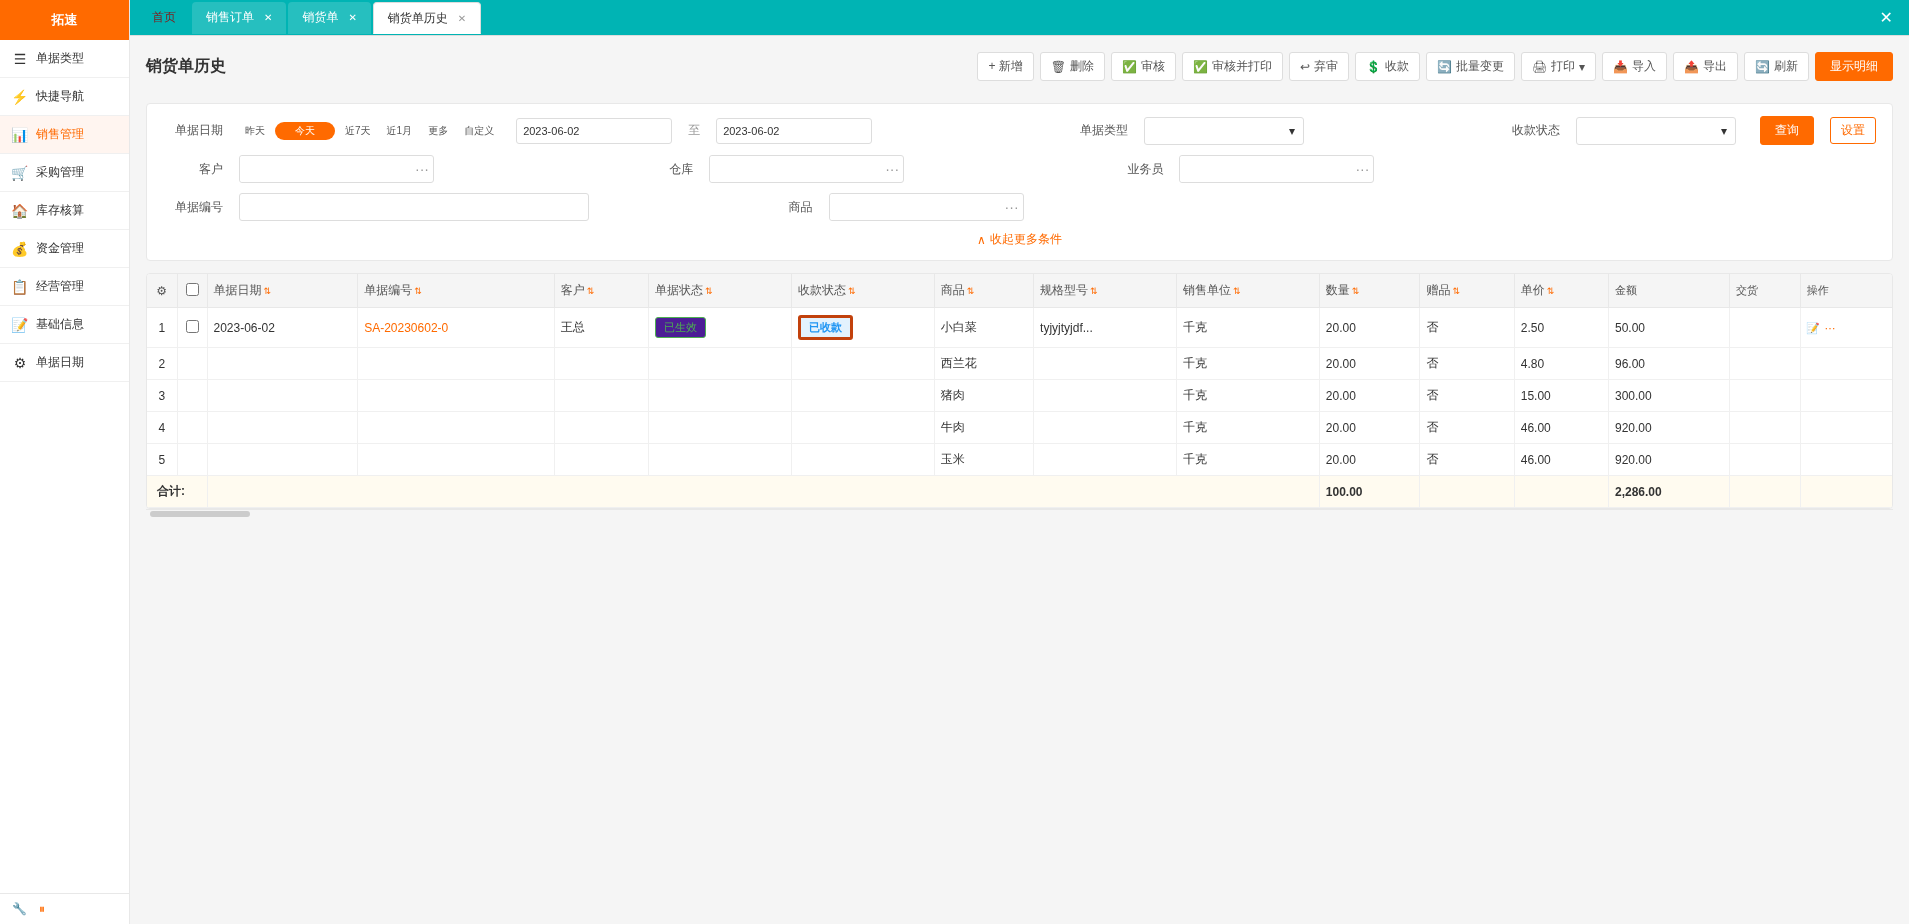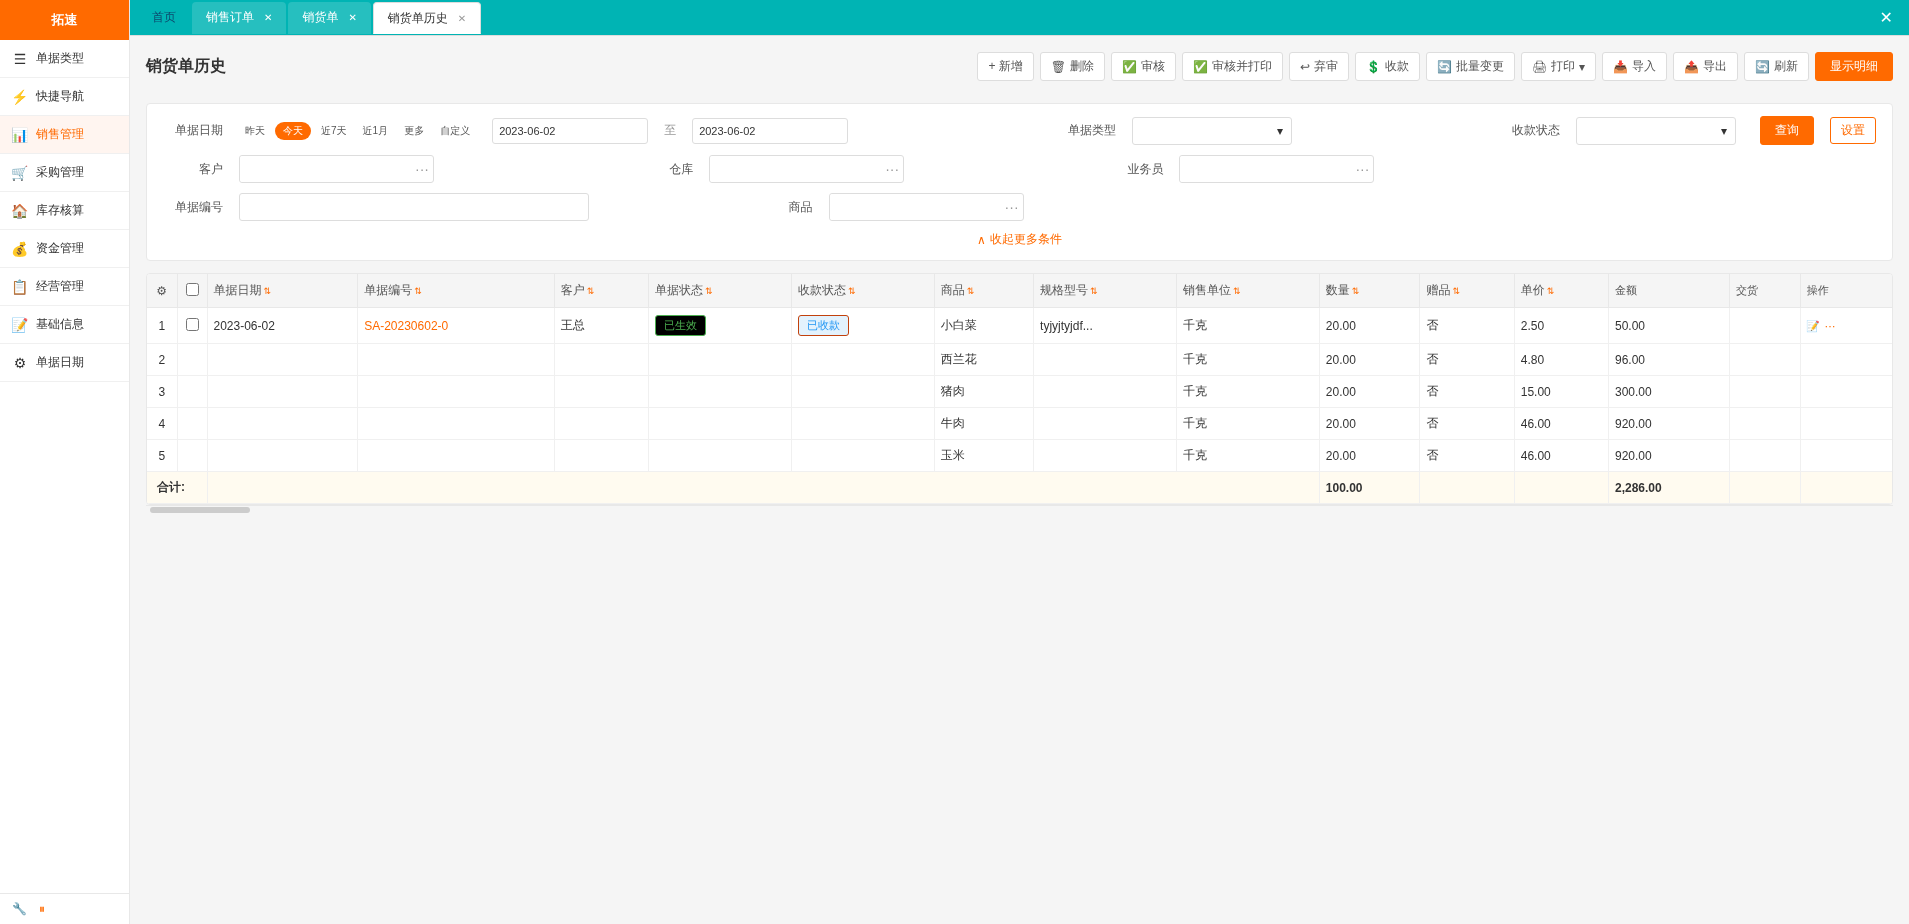--- a/index.html
+++ b/index.html
@@ -36,40 +36,40 @@
 
     
     .filter-area { background: #fff; border: 1px solid #e8e8e8; border-radius: 4px; padding: 12px 16px; margin-bottom: 12px; }
     .filter-row { display: flex; align-items: center; gap: 16px; margin-bottom: 10px; }
     .filter-row:last-child { margin-bottom: 0; }
     .filter-label { color: #555; min-width: 60px; text-align: right; white-space: nowrap; }
     .filter-input { border: 1px solid #ddd; border-radius: 3px; padding: 4px 8px; height: 28px; color: #333; flex: 1; max-width: 200px; }
     .filter-select { border: 1px solid #ddd; border-radius: 3px; padding: 4px 8px; height: 28px; color: #333; min-width: 120px; display: flex; align-items: center; justify-content: space-between; cursor: pointer; }
     .date-range { display: flex; align-items: center; gap: 4px; }
     .date-btn { padding: 2px 6px; border-radius: 3px; cursor: pointer; color: #555; font-size: 10px; }
-    .date-btn.active { background: #ff6a00; color: #fff; border-radius: 10px; padding: 2px 8px; }
+    .date-btn.active { background: #ff6a00; color: #fff; border-radius: 10px; padding: 2px 20px; }
     .date-input { border: 1px solid #ddd; border-radius: 3px; padding: 3px 6px; height: 26px; font-size: 11px; color: #333; }
     .collapse-btn { display: flex; align-items: center; justify-content: center; gap: 4px; color: #ff6a00; cursor: pointer; font-size: 12px; margin-top: 4px; }
     .dots-btn { color: #999; cursor: pointer; font-size: 14px; padding: 0 4px; }
 
     
     .table-container { background: #fff; border: 1px solid #e8e8e8; border-radius: 4px; overflow: hidden; }
     table { width: 100%; border-collapse: collapse; }
     thead tr { background: #f5f5f5; }
     th { padding: 8px 6px; text-align: left; color: #555; font-weight: normal; border-bottom: 1px solid #e8e8e8; border-right: 1px solid #e8e8e8; white-space: nowrap; font-size: 11px; }
     th:last-child { border-right: none; }
     td { padding: 7px 6px; color: #333; border-bottom: 1px solid #f0f0f0; border-right: 1px solid #f0f0f0; font-size: 12px; }
     td:last-child { border-right: none; }
     .col-sort { display: flex; align-items: center; gap: 2px; }
     .sort-icon { color: #ff6a00; font-size: 9px; }
 
     
     .badge { display: inline-block; padding: 2px 8px; border-radius: 3px; font-size: 11px; }
-    .badge-green { background: #000000; color: #4caf50; border: 1px solid #4caf50; }
-    .badge-blue { background: #e3f2fd; color: #2196f3; border: 1px solid #c2410c; }
+    .badge-green { background: #4c1d95; color: #4caf50; border: 1px solid #4caf50; }
+    .badge-blue { background: #e3f2fd; color: #2196f3; border: 3px solid #c2410c; font-weight: bold; }
 
     
     .summary-row { background: #fffbf0; }
     .summary-row td { font-weight: bold; color: #333; border-top: 1px solid #e8e8e8; }
 
     
     .pagination { display: flex; align-items: center; justify-content: flex-end; padding: 10px 16px; gap: 8px; background: #fff; border-top: 1px solid #e8e8e8; }
     .page-btn { width: 24px; height: 24px; border: 1px solid #ddd; border-radius: 3px; display: flex; align-items: center; justify-content: center; cursor: pointer; color: #555; font-size: 12px; background: #fff; }
     .page-input { width: 40px; height: 24px; border: 1px solid #ddd; border-radius: 3px; text-align: center; font-size: 12px; }
     .per-page-select { border: 1px solid #ddd; border-radius: 3px; padding: 3px 6px; height: 24px; font-size: 12px; }
@@ -131,21 +131,21 @@
     <div style="display:flex; padding:8px 12px; gap:12px;">
       <span style="cursor:pointer; color:#ff6a00;">🔧</span>
       <span style="cursor:pointer; color:#ff6a00;">⏸</span>
     </div>
   </div>
 </div>
 
 <div class="main">
 
   <div class="tabbar" style="background:#00b4b4;">
-    <div class="tab" style="color:#0c4a6e; background:transparent; border:none;">
+    <div class="tab" style="color:#7f1d1d; background:transparent; border:none;">
       <span>首页</span>
     </div>
     <div class="tab" style="color:#fff; background:rgba(255,255,255,0.15); border:none;">
       <span>销售订单</span>
       <span class="tab-close" style="color:#fff;">✕</span>
     </div>
     <div class="tab" style="color:#fff; background:rgba(255,255,255,0.15); border:none;">
       <span>销货单</span>
       <span class="tab-close" style="color:#fff;">✕</span>
     </div>

